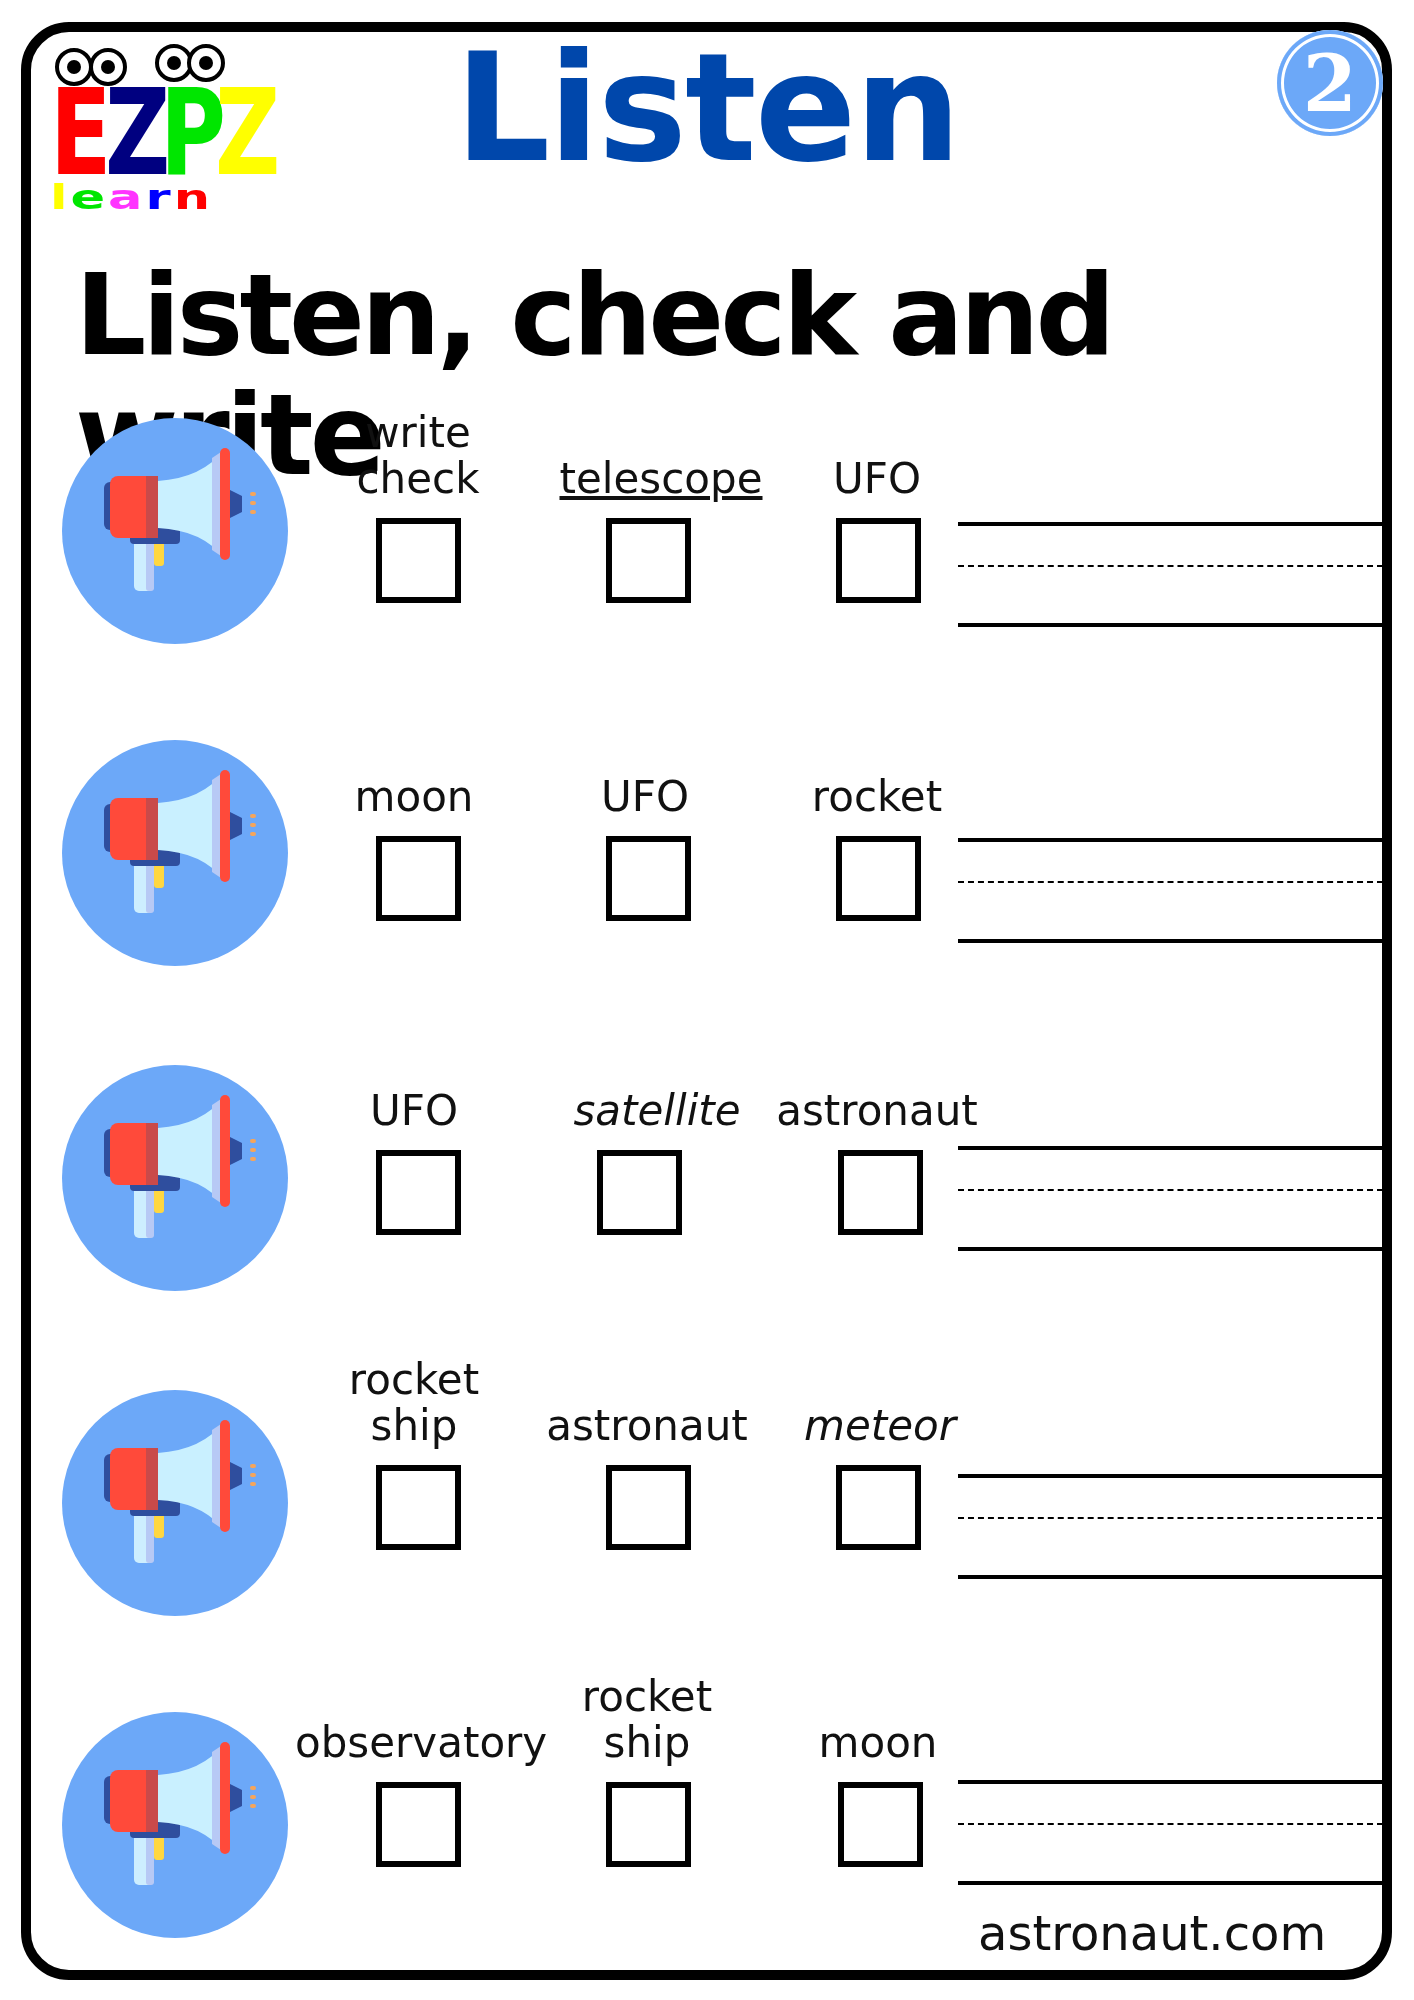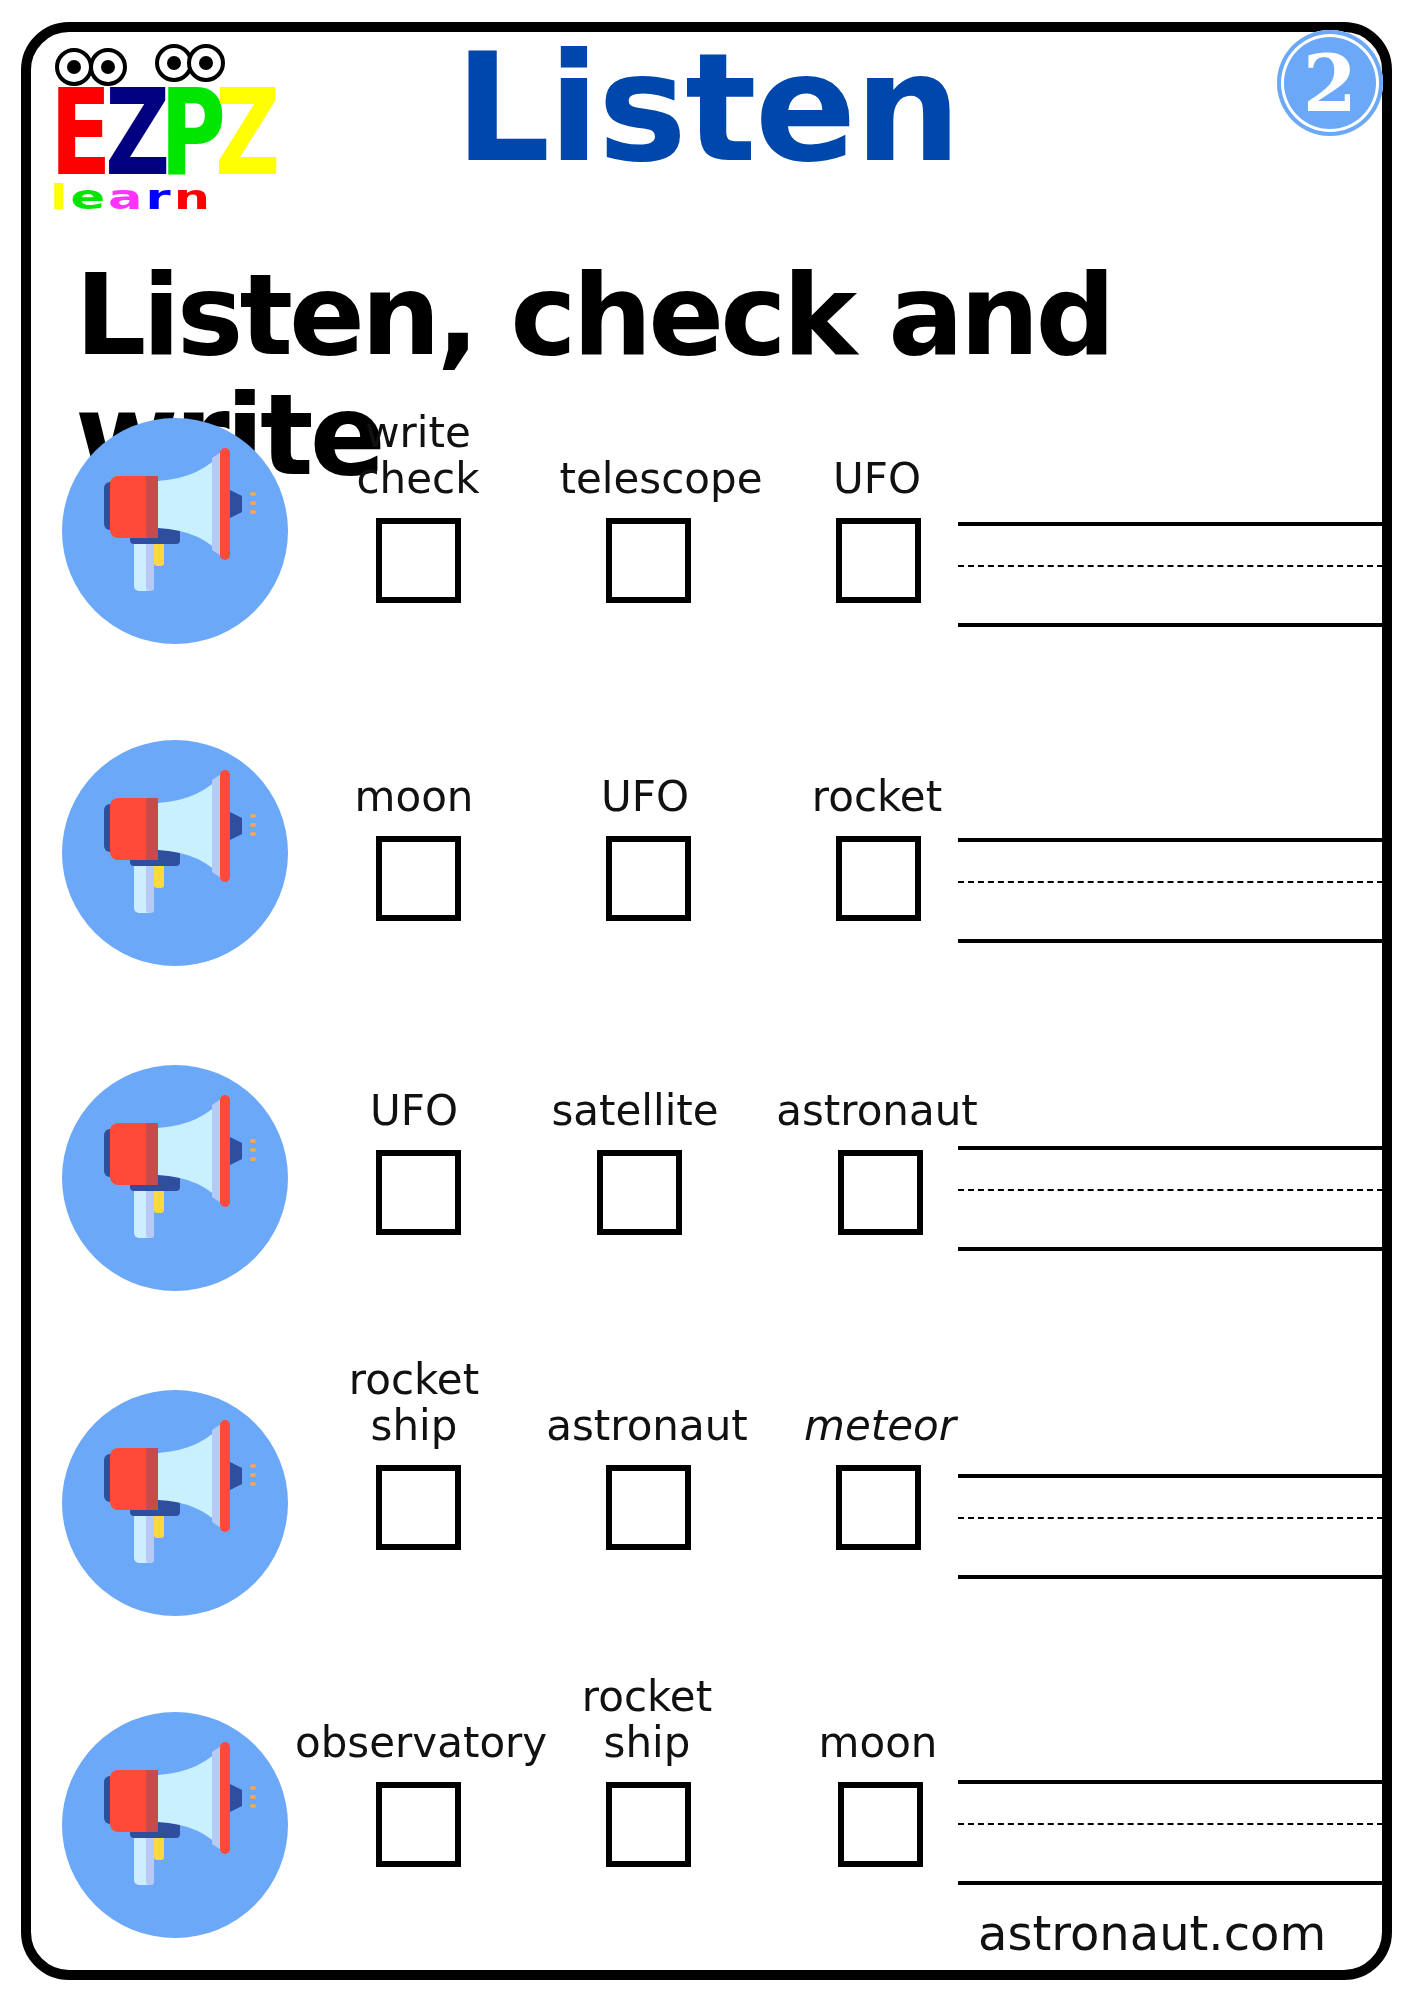--- a/index.html
+++ b/index.html
@@ -75,21 +75,21 @@
     <rect x="188" y="83" width="6" height="4" rx="2" fill="#F5A55B"></rect>
     <rect x="188" y="92" width="6" height="4" rx="2" fill="#F5A55B"></rect>
   </svg>
 </div>
     <div class="opt" style="left: 303px; top: 410px;">
       <div class="label" style="position: relative;">write</div>
       <div class="label" style="position: relative;">check</div>
     </div>
     <div class="box" style="left: 376px; top: 518px;"></div>
     <div class="opt" style="left: 546px; top: 456px;">
-      <div class="label" style="position: relative;">telescope</div>
+      <div class="label" style="position: relative; text-decoration: underline;">telescope</div>
     </div>
     <div class="box" style="left: 606px; top: 518px;"></div>
     <div class="opt" style="left: 762px; top: 456px;">
       <div class="label" style="position: relative;">UFO</div>
     </div>
     <div class="box" style="left: 836px; top: 518px;"></div>
     <div class="wl" style="top: 522px;">
       <div class="l" style="top:0"></div>
       <div class="d" style="top:43px"></div>
       <div class="l" style="top:101px"></div>
@@ -144,21 +144,21 @@
     <path d="M168 72 L180 78 L180 94 L168 100 Z" fill="#2F4E9E"></path>
     <rect x="188" y="74" width="6" height="4" rx="2" fill="#F5A55B"></rect>
     <rect x="188" y="83" width="6" height="4" rx="2" fill="#F5A55B"></rect>
     <rect x="188" y="92" width="6" height="4" rx="2" fill="#F5A55B"></rect>
   </svg>
 </div>
     <div class="opt" style="left: 299px; top: 1088px;">
       <div class="label" style="position: relative;">UFO</div>
     </div>
     <div class="box" style="left: 376px; top: 1150px;"></div>
-    <div class="opt" style="left: 520px; top: 1088px;">
+    <div class="opt" style="left: 542px; top: 1088px; font-style: italic;">
       <div class="label" style="position: relative;">satellite</div>
     </div>
     <div class="box" style="left: 597px; top: 1150px;"></div>
     <div class="opt" style="left: 762px; top: 1088px;">
       <div class="label" style="position: relative;">astronaut</div>
     </div>
     <div class="box" style="left: 838px; top: 1150px;"></div>
     <div class="wl" style="top: 1146px;">
       <div class="l" style="top:0"></div>
       <div class="d" style="top:43px"></div>

